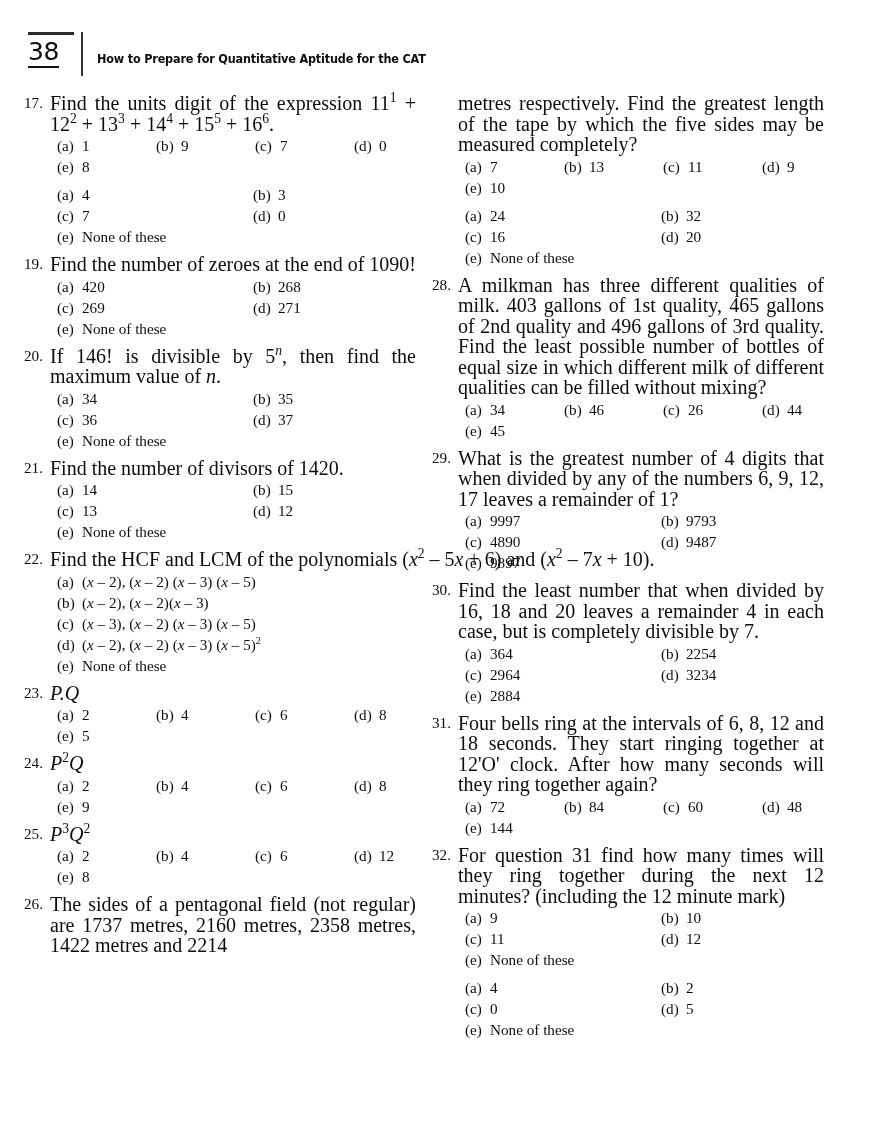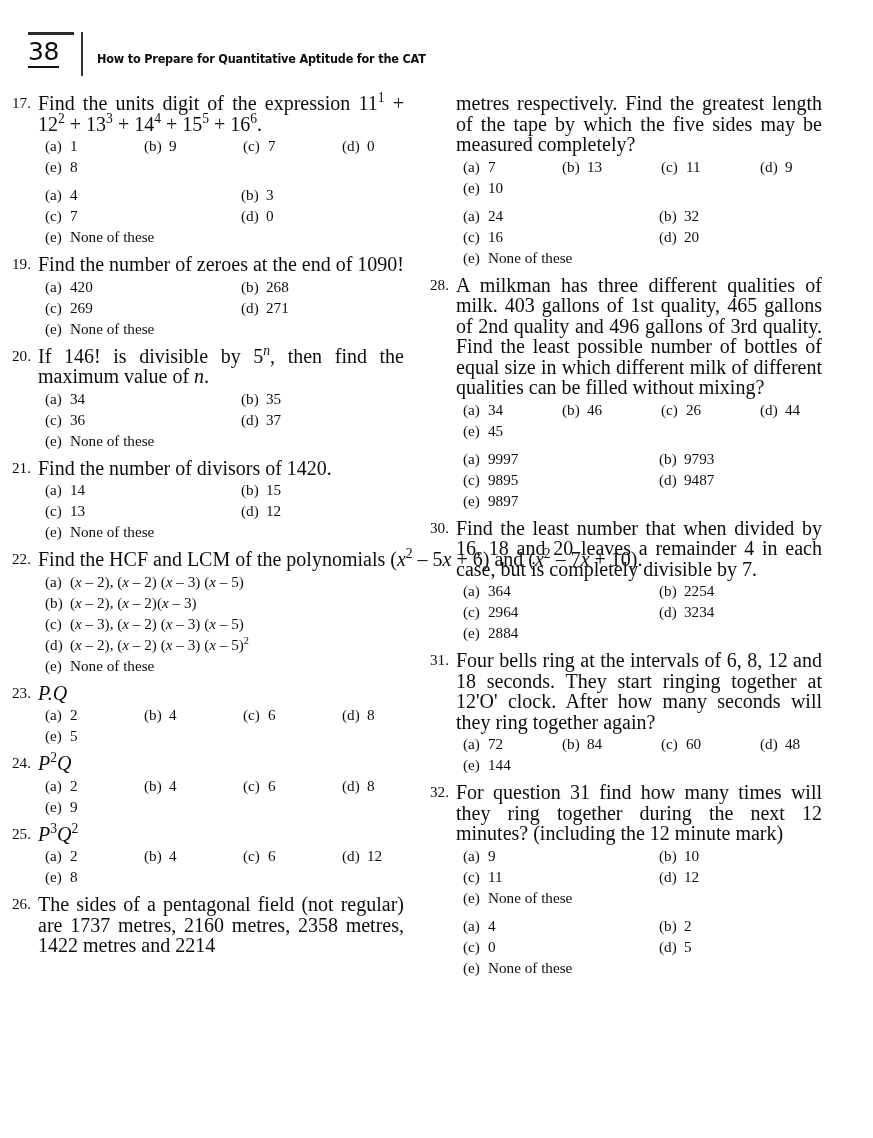--- a/index.html
+++ b/index.html
@@ -74,24 +74,24 @@
     transform: scaleX(0.9);
     transform-origin: left center;
     white-space: nowrap;
     letter-spacing: -0.2px;
   }
 
   
   .columns {
     position: absolute;
     top: 93px;
-    left: 12px;
+    left: 24px;
     width: 815px;
     display: flex;
-    gap: 26px;
+    gap: 16px;
   }
   .col {
     width: 392px;
   }
 
   
   .qblock {
     margin-bottom: 7px;
   }
   .qrow {
@@ -569,35 +569,39 @@
             </div>
             <div class="optrow">
               <div class="opt wide">
                 <span class="optlabel">(e)</span>
                 <span class="optval">45</span>
               </div>
             </div>
           </div>
         </div>
         <div class="qblock">
+          <div class="qrow">
+            <div class="qnum">29.</div>
+            <div class="qtext">What is the greatest number of 4 digits that when divided by any of the numbers 6, 9, 12, 17 leaves a remainder of 1?</div>
+          </div>
           <div class="opts two">
             <div class="optrow">
               <div class="opt">
                 <span class="optlabel">(a)</span>
                 <span class="optval">9997</span>
               </div>
               <div class="opt">
                 <span class="optlabel">(b)</span>
                 <span class="optval">9793</span>
               </div>
             </div>
             <div class="optrow">
               <div class="opt">
                 <span class="optlabel">(c)</span>
-                <span class="optval">9895</span>
+                <span class="optval">4890</span>
               </div>
               <div class="opt">
                 <span class="optlabel">(d)</span>
                 <span class="optval">9487</span>
               </div>
             </div>
             <div class="optrow">
               <div class="opt wide">
                 <span class="optlabel">(e)</span>
                 <span class="optval">9897</span>

